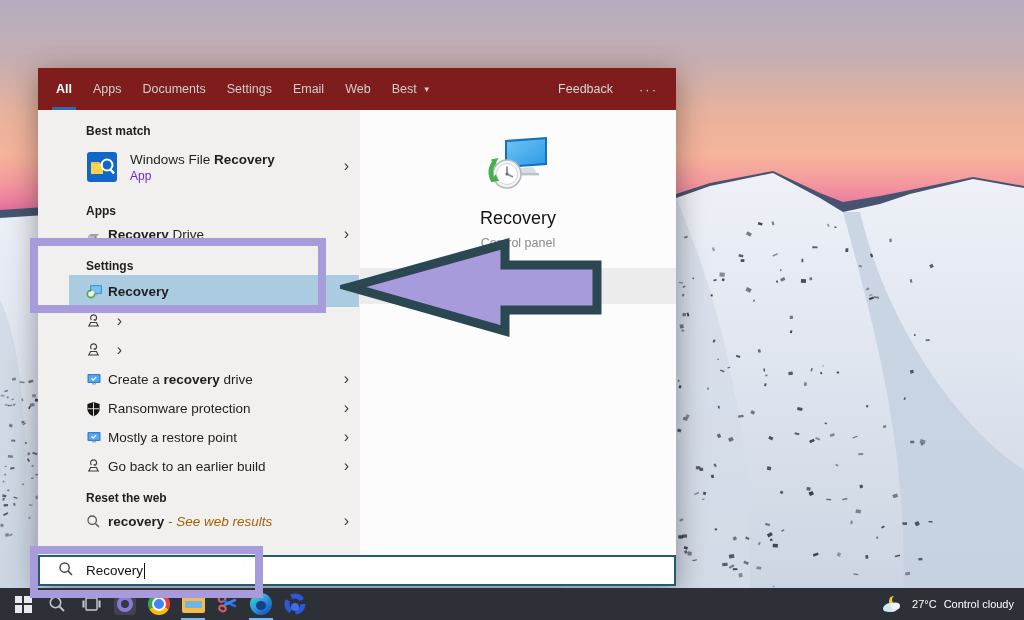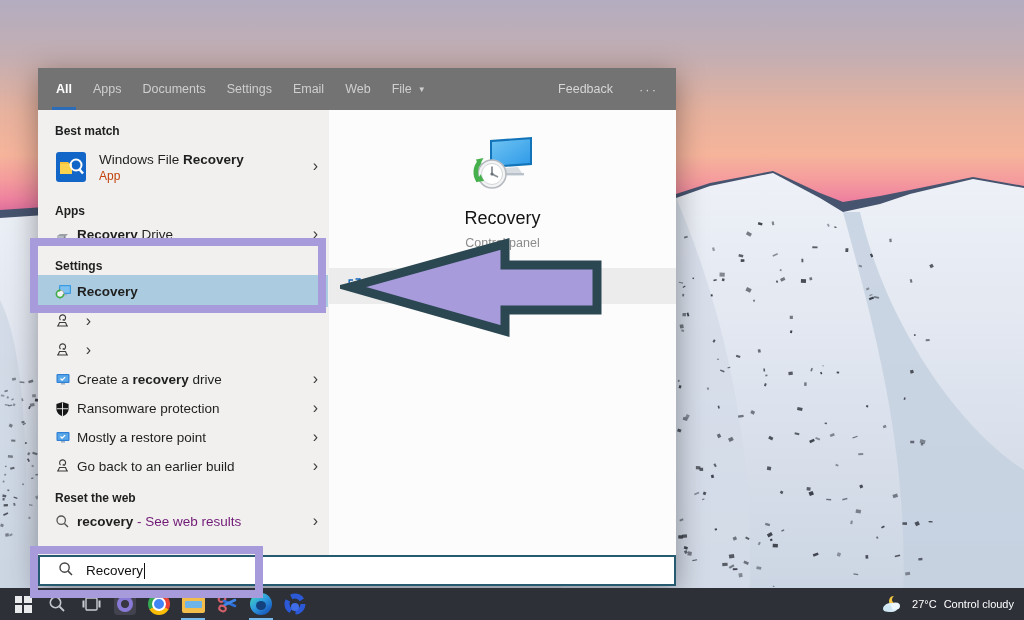--- a/index.html
+++ b/index.html
@@ -11,48 +11,48 @@
     background:linear-gradient(to bottom,
       #b3adc0 0%, #c3aeb2 9%, #e7b29e 18%, #f6b49b 25%,
       #f59c9d 29%, #ef839f 32%, #d5649a 35%, #8f5d8f 37%, #4d5a7c 40%, #44546f 100%);
   }
   .mountains { position:absolute; inset:0; }
 
   
   .panel { position:absolute; left:38px; top:68px; width:638px; height:518px;
     box-shadow:0 6px 28px rgba(0,0,0,.38); background:#f1f0ef; display:flex; flex-direction:column; }
 
-  .tabsbar { height:42px; background:#737373; display:flex; align-items:center; padding:0 18px; flex:none; }
+  .tabsbar { height:42px; background:#7f1d1d; display:flex; align-items:center; padding:0 18px; flex:none; }
   .tab { position:relative; height:100%; display:flex; align-items:center; margin-right:21px;
     font-size:12.5px; color:#cfcfcf; cursor:default; }
   .tab.active { color:#fff; font-weight:bold; }
   .tab.active .tab-underline { position:absolute; left:-4px; right:-4px; bottom:0; height:3px; background:#2a6cb8; }
   .tab .dd { font-size:8px; margin-left:6px; color:#cfcfcf; }
   .tabsbar .spacer { flex:1; }
   .feedback { font-size:12.5px; color:#d6d6d6; margin-right:26px; }
   .overflow { font-size:13px; color:#d6d6d6; letter-spacing:2px; }
 
-  .panel-body { flex:1; display:flex; min-height:0; position:relative; }
+  .panel-body { flex:1; display:flex; min-height:0; position:relative;padding-left:31px; }
   .leftcol { width:290px; background:#f1f0ef; flex:none; padding-top:8px; }
   .rightcol { flex:1; background:#fcfcfc; border-left:1px solid rgba(0,0,0,.05); position:relative;
     display:flex; flex-direction:column; align-items:center; }
 
   
   .sec-header { font-size:12px; font-weight:bold; color:#1f1f1f; padding:6px 0 4px 17px; height:22px; }
   .sec-header.tall { padding-top:10px; height:26px; }
   .row { display:flex; align-items:center; height:29px; padding:0 10px 0 17px; }
   .row.best { height:54px; }
   .row .ricon { width:22px; flex:none; display:flex; align-items:center; }
   .row.best .ricon { width:44px; }
   .rtext { flex:1; font-size:13.5px; color:#1f1f1f; white-space:nowrap; overflow:hidden; }
   .rtext b { font-weight:bold; }
-  .best-txt .sub { font-size:12px; color:#c2410c; margin-top:2px; }
+  .best-txt .sub { font-size:12px; color:#6d28d9; margin-top:2px; }
   .chev { flex:none; width:14px; text-align:right; font-size:16px; color:#3e3e3e; line-height:1; padding-bottom:2px; }
   .row.selected { background:#abcbe0; height:32px; }
-  .gray-post { color:#701a75; }
+  .gray-post { color:#a16207;font-style:italic; }
 
   
   .app-icon { margin-top:22px; }
   .preview-title { font-size:18px; color:#141414; margin-top:10px; }
   .preview-sub { font-size:12.5px; color:#8c8c8c; margin-top:7px; }
   .open-row { position:absolute; left:0; right:0; top:158px; height:36px; background:#ececec;
     display:flex; align-items:center; padding-left:18px; }
   .open-label { font-size:13px; color:#1f1f1f; margin-left:12px; }
 
   
@@ -317,21 +317,21 @@
     <div class="tab">
         <span>Settings</span>
       </div>
     <div class="tab">
         <span>Email</span>
       </div>
     <div class="tab">
         <span>Web</span>
       </div>
     <div class="tab">
-        <span>File</span>
+        <span>Best</span>
         <span class="dd">▼</span>
       </div>
     <div class="spacer"></div>
     <div class="feedback">Feedback</div>
     <div class="overflow">···</div>
   </div>
 
   <div class="panel-body">
 
     <div class="leftcol">

